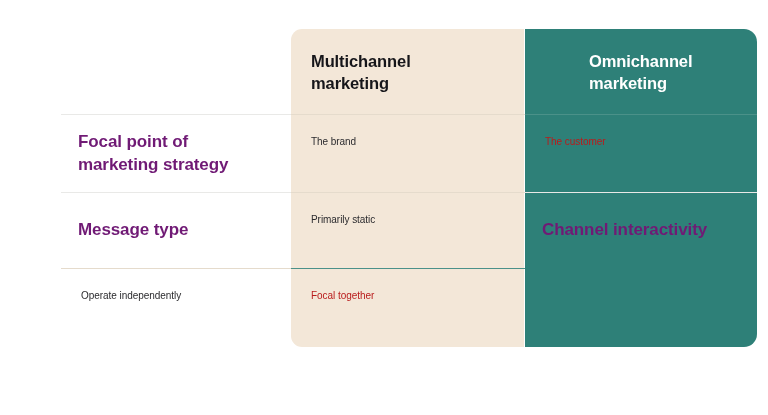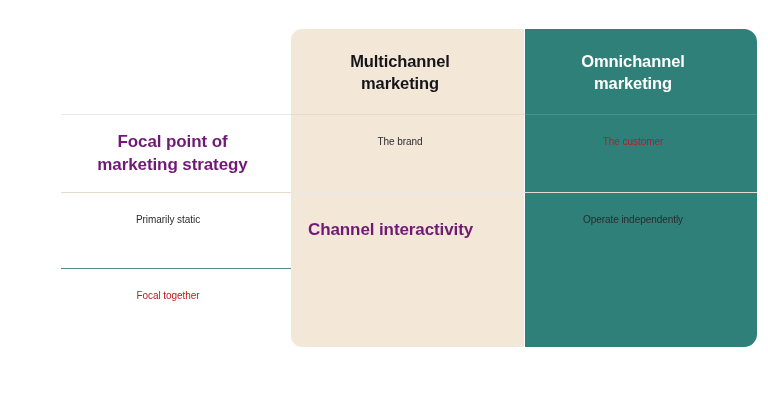--- a/index.html
+++ b/index.html
@@ -51,21 +51,20 @@
     display: grid;
     grid-template-columns: 230px 234px 232px;
     grid-template-rows: 85px 78px 76px 79px;
   }
 
   .cell {
     position: relative;
     box-sizing: border-box;
     padding: 20px 36px 0 20px;
     line-height: 1.32;
-    text-align: center;
   }
 
   
   .cell-label {
     padding-left: 17px;
     padding-right: 24px;
     font-size: 17px;
     font-weight: 700;
     color: #701a75;
     letter-spacing: -0.1px;
@@ -116,27 +115,28 @@
 <div class="canvas">
 
   <div class="panel panel-beige"></div>
   <div class="panel panel-teal"></div>
 
   <div class="table">
 
     <div class="cell cell-label cell-row-0"></div>
     <div class="cell cell-head cell-head-beige cell-beige cell-row-0" style="white-space: pre-line;">Multichannel
 marketing</div>
-    <div class="cell cell-head cell-head-teal cell-teal cell-row-0" style="white-space: pre-line;">Omnichannel
+    <div class="cell cell-head cell-head-teal cell-teal cell-row-0" style="white-space: pre-line; margin-left: 44px;">Omnichannel
 marketing</div>
 
     <div class="cell cell-label cell-row-1">Focal point of marketing strategy</div>
     <div class="cell cell-body cell-body-beige cell-beige cell-row-1">The brand</div>
     <div class="cell cell-body cell-body-teal cell-teal cell-row-1">The customer</div>
 
+    <div class="cell cell-label cell-row-2">Message type</div>
     <div class="cell cell-body cell-body-beige cell-beige cell-row-2">Primarily static</div>
 
     <div class="cell cell-label cell-row-3">Channel interactivity</div>
     <div class="cell cell-body cell-body-beige cell-beige cell-row-3">Operate independently</div>
     <div class="cell cell-body cell-body-teal cell-teal cell-row-3">Focal together</div>
 
   </div>
 </div>
 
 </body></html>

